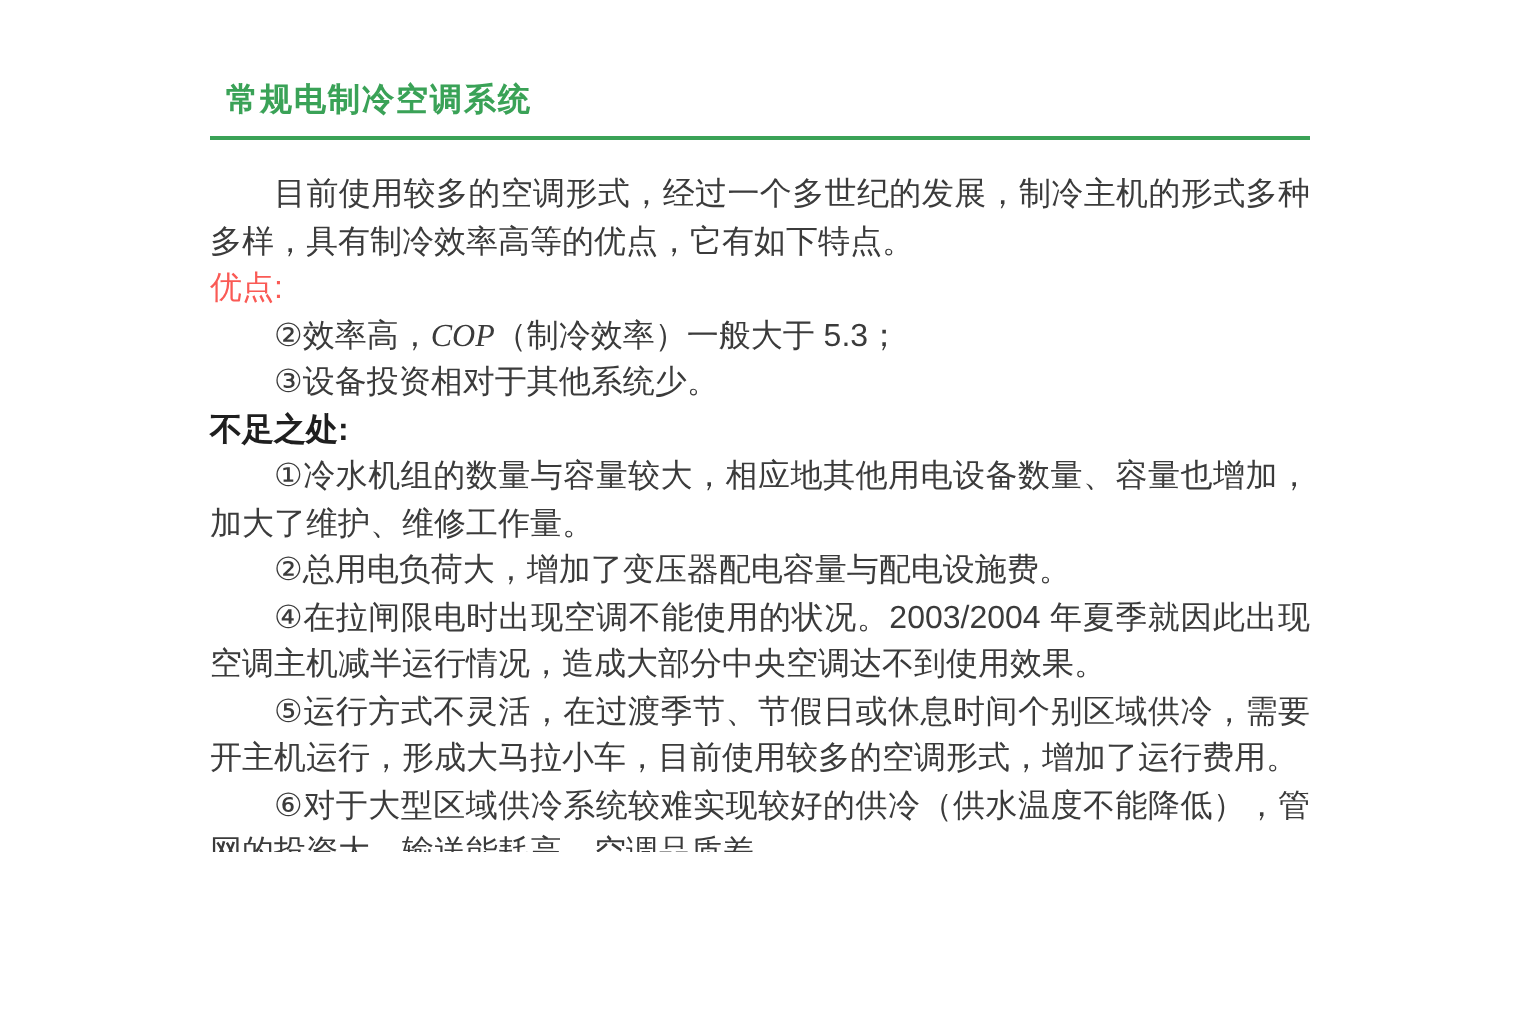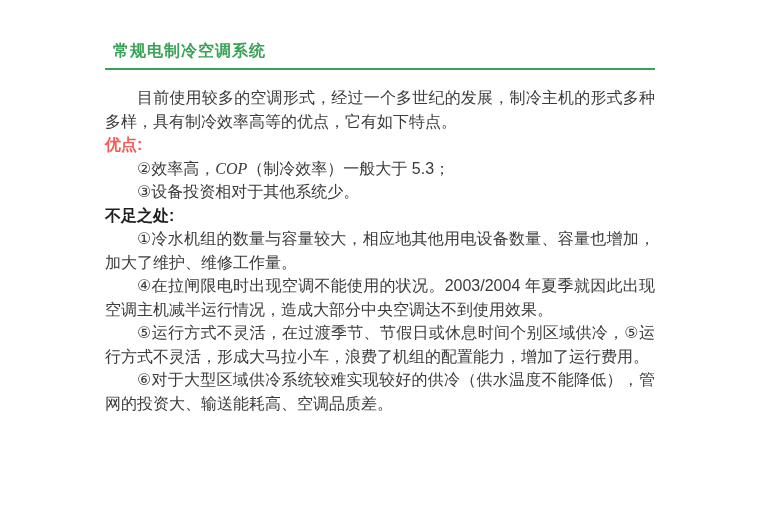--- a/index.html
+++ b/index.html
@@ -29,21 +29,21 @@
   .body-text {
     padding-top: 16px;
     font-size: 16px;
     line-height: 23.5px;
     text-align: justify;
   }
   .para { margin: 0; }
   .indent { text-indent: 2em; }
   .label-red {
     color: var(--red, #fa5a55);
-    font-weight: bold;
+    font-weight: normal;
   }
   .label-bold {
     font-weight: bold;
     color: #1f1f1f;
   }
   .cop {
     font-family: "Liberation Serif", "DejaVu Serif", serif;
     font-style: italic;
   }
 </style>
@@ -63,23 +63,24 @@
 
 
       <p class="para indent"><span>②效率高，</span><span class="cop">COP</span><span>（制冷效率）一般大于 5.3；</span></p>
 
       <p class="para indent">③设备投资相对于其他系统少。</p>
 
       <p class="para label-bold">不足之处:</p>
 
       <p class="para indent">①冷水机组的数量与容量较大，相应地其他用电设备数量、容量也增加，加大了维护、维修工作量。</p>
 
+      <p class="para indent">②总用电负荷大，增加了变压器配电容量与配电设施费。</p>
 
 
       <p class="para indent">④在拉闸限电时出现空调不能使用的状况。2003/2004 年夏季就因此出现空调主机减半运行情况，造成大部分中央空调达不到使用效果。</p>
 
-      <p class="para indent">⑤运行方式不灵活，在过渡季节、节假日或休息时间个别区域供冷，⑤运行方式不灵活，形成大马拉小车，浪费了机组的配置能力，增加了运行费用。</p>
+      <p class="para indent">⑤运行方式不灵活，在过渡季节、节假日或休息时间个别区域供冷，需要开主机运行，形成大马拉小车，目前使用较多的空调形式，增加了运行费用。</p>
 
       <p class="para indent">⑥对于大型区域供冷系统较难实现较好的供冷（供水温度不能降低），管网的投资大、输送能耗高、空调品质差。</p>
 
     </div>
   </div>
 </div>
 
 </body></html>

